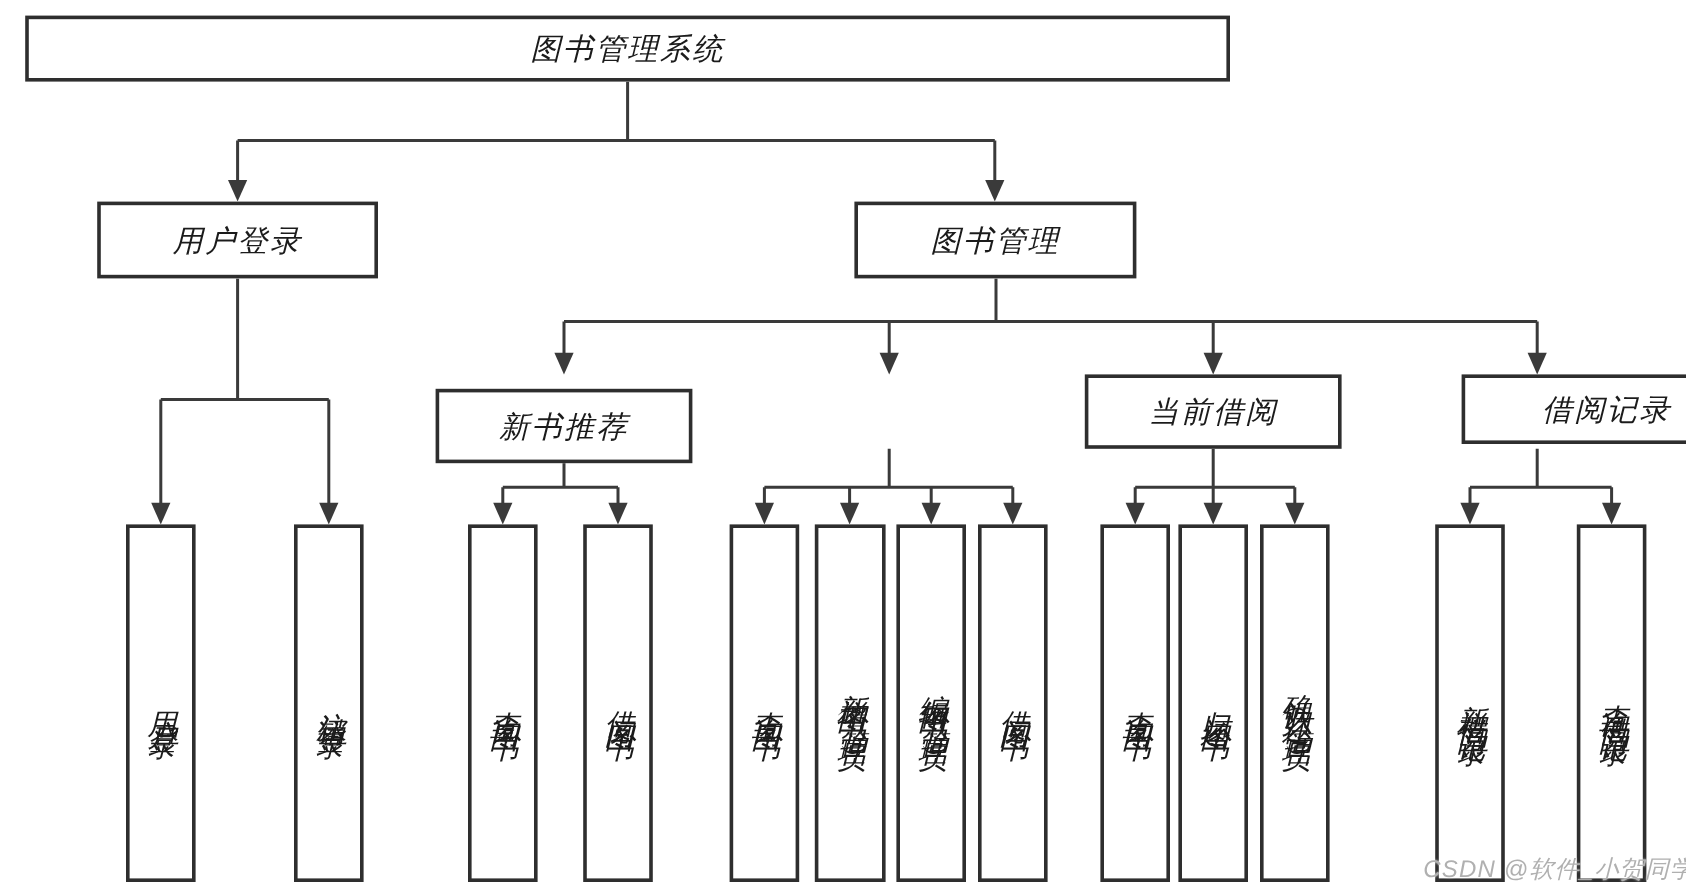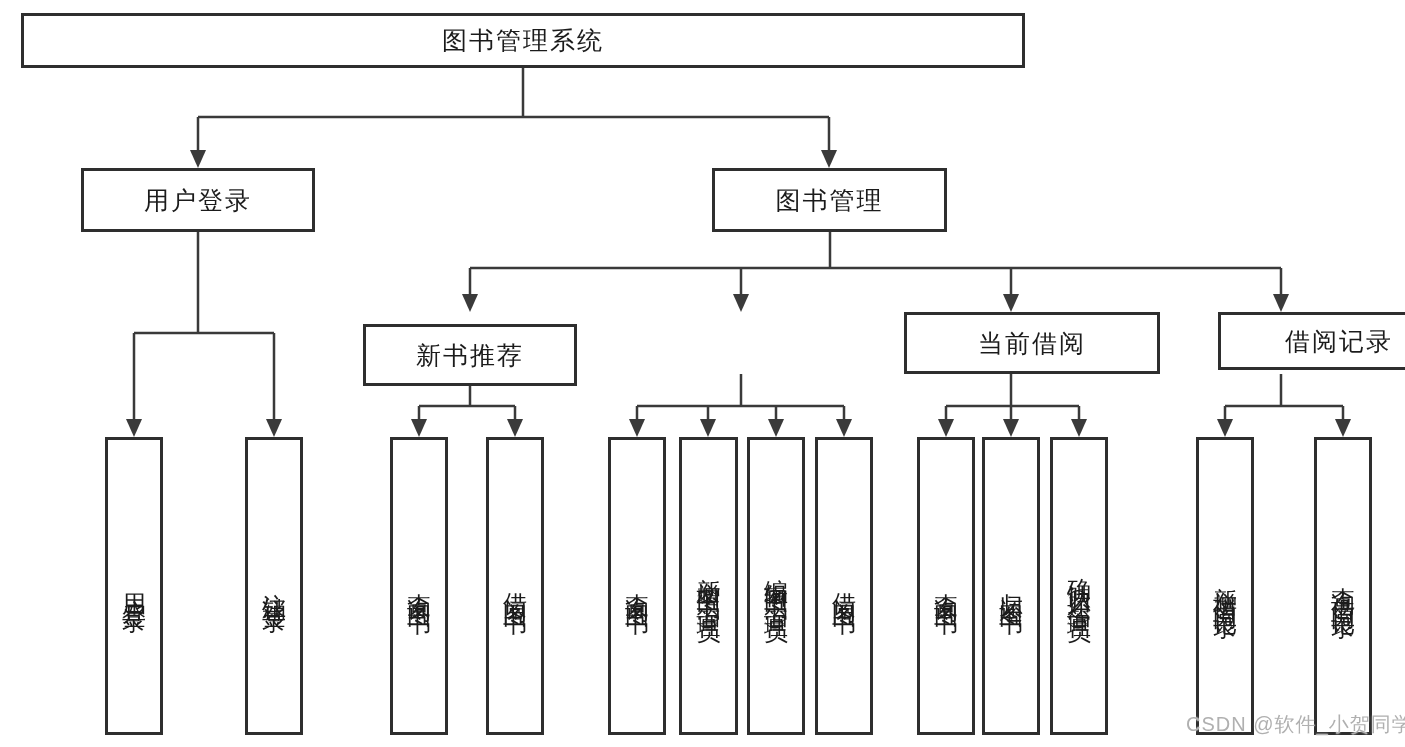--- a/index.html
+++ b/index.html
@@ -3,20 +3,21 @@
 <meta charset="utf-8">
 <style>
   html, body { margin: 0; padding: 0; background: #ffffff; }
   .canvas {
     position: relative;
     width: 1405px;
     height: 747px;
     background: #ffffff;
     font-family: "Liberation Sans", "DejaVu Sans", sans-serif;
     overflow: hidden;
+    font-style: italic;
   }
   .wires {
     position: absolute;
     left: 0; top: 0;
     width: 1405px; height: 747px;
   }
   .node {
     position: absolute;
     box-sizing: border-box;
     border: 3px solid #2e2e2e;
@@ -96,21 +97,21 @@
       <polygon points="1335,419 1351,419 1343,437"></polygon>
     </g>
   </svg>
 
   <div class="node h-node" style="left:21px; top:13px; width:1004px; height:55px;">图书管理系统</div>
 
   <div class="node h-node" style="left:81px; top:168px; width:234px; height:64px;">用户登录</div>
   <div class="node h-node" style="left:712px; top:168px; width:235px; height:64px;text-align:right;">图书管理</div>
 
   <div class="node h-node" style="left:363px; top:324px; width:214px; height:62px;">新书推荐</div>
-  <div class="node h-node" style="left:904px; top:312px; width:256px; height:62px;">当前借阅</div>
+  <div class="node h-node" style="left:904px; top:312px; width:214px; height:62px;">当前借阅</div>
   <div class="node h-node" style="left:1218px; top:312px; width:214px; height:58px;padding-left:28px;">借阅记录</div>
 
   <div class="node v-node" style="left:105px; top:437px; width:58px; height:298px;">
     <span class="vt">用户登录</span>
   </div>
   <div class="node v-node" style="left:245px; top:437px; width:58px; height:298px;">
     <span class="vt">注销登录</span>
   </div>
 
   <div class="node v-node" style="left:390px; top:437px; width:58px; height:298px;">

